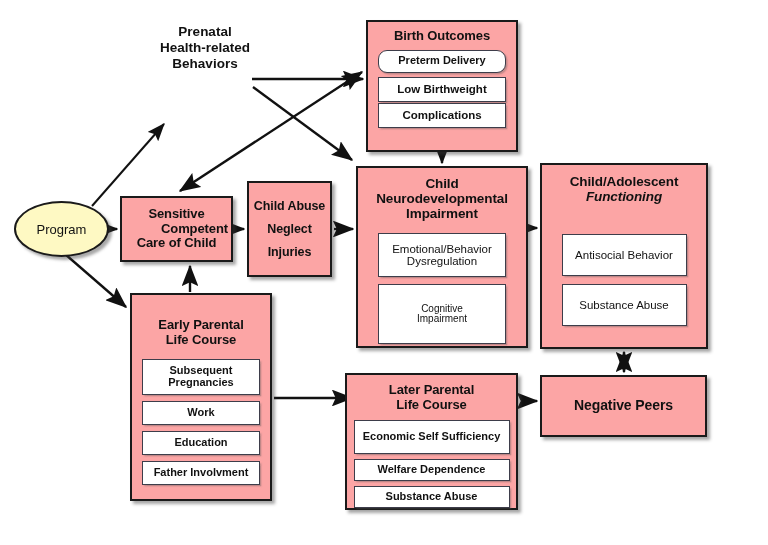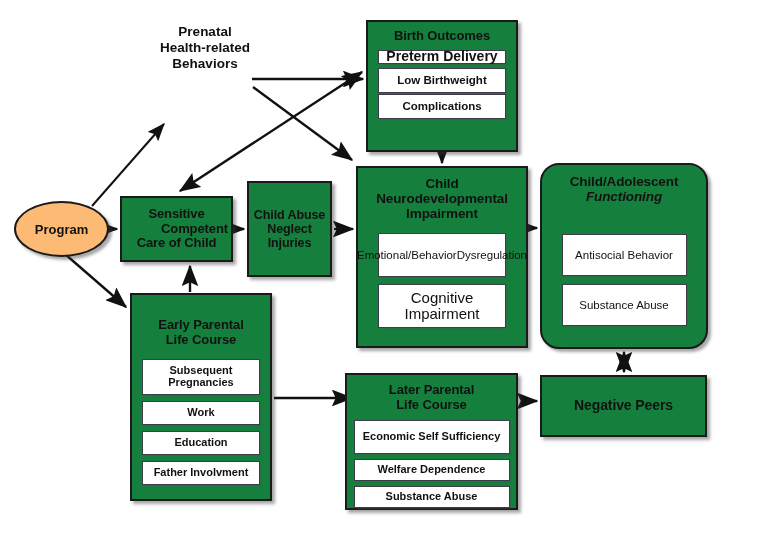--- a/index.html
+++ b/index.html
@@ -15,21 +15,21 @@
     position: relative;
     width: 768px;
     height: 545px;
     background: #ffffff;
     overflow: hidden;
   }
   
   .node {
     position: absolute;
     box-sizing: border-box;
-    background: #15803d;
+    background: #fca5a5;
     border: 2px solid #1a1a1a;
     box-shadow: 3px 3px 3px rgba(60,60,60,0.45);
     display: flex;
     flex-direction: column;
     align-items: center;
     z-index: 5;
   }
   .node-title {
     font-weight: bold;
     color: #111111;
@@ -49,27 +49,27 @@
     line-height: 1.08;
     font-weight: bold;
     box-shadow: 1.5px 1.5px 1.5px rgba(80,80,80,0.35);
   }
   .sub.thin { font-weight: normal; }
 
   
   .ellipse {
     position: absolute;
     box-sizing: border-box;
-    background: #fdba74;
+    background: #fef9c3;
     border: 2px solid #1a1a1a;
     border-radius: 50%;
     display: flex;
     align-items: center;
     justify-content: center;
-    font-weight: bold;
+    font-weight: normal;
     color: #111111;
     box-shadow: 3px 3px 3px rgba(60,60,60,0.45);
     z-index: 5;
   }
 
   
   .free-label {
     position: absolute;
     font-weight: bold;
     color: #111111;
@@ -85,23 +85,23 @@
     top: 0;
     width: 768px;
     height: 545px;
     z-index: 2;
     pointer-events: none;
   }
 
   
   #node-birth-outcomes      { left:366px; top:20px;  width:152px; height:132px; padding-top:7px; }
   #node-child-neuro         { left:356px; top:166px; width:172px; height:182px; padding-top:8px; }
-  #node-child-adol          { left:540px; top:163px; width:168px; height:186px; padding-top:9px;border-radius:19px; }
+  #node-child-adol          { left:540px; top:163px; width:168px; height:186px; padding-top:9px; }
   #node-sensitive           { left:120px; top:196px; width:113px; height:66px;  justify-content:center; }
-  #node-abuse               { left:247px; top:181px; width:85px;  height:96px;  justify-content:center; }
+  #node-abuse               { left:247px; top:181px; width:85px;  height:96px;  justify-content:center;gap:9px; }
   #node-early-parental      { left:130px; top:293px; width:142px; height:208px; padding-top:23px; }
   #node-later-parental      { left:345px; top:373px; width:173px; height:137px; padding-top:8px; }
   #node-negative-peers      { left:540px; top:375px; width:167px; height:62px;  justify-content:center; }
   #ellipse-program          { left:14px;  top:201px; width:95px;  height:56px; }
   #label-prenatal           { left:135px; top:24px;  width:140px; }
 </style>
 </head>
 <body>
 
 <div id="canvas">
@@ -150,21 +150,21 @@
   </div>
 
   <div class="free-label" id="label-prenatal" style="font-size:13.5px;">
     <div>Prenatal</div>
     <div>Health-related</div>
     <div>Behaviors</div>
   </div>
 
   <div class="node" id="node-birth-outcomes">
     <div class="node-title" style="font-size:13px; margin-bottom:6px;">Birth Outcomes</div>
-    <div class="sub" style="width:128px; height:14px; font-size:14px; margin-bottom:4px;">Preterm Delivery</div>
+    <div class="sub" style="width:128px; height:23px; font-size:11px; margin-bottom:4px;border-radius:9px;">Preterm Delivery</div>
     <div class="sub" style="width:128px; height:25px; font-size:11.5px; margin-bottom:1px;">Low Birthweight</div>
     <div class="sub" style="width:128px; height:25px; font-size:11.5px;">Complications</div>
   </div>
 
   <div class="node" id="node-sensitive">
     <div class="node-title" style="font-size:13px;">Sensitive</div>
     <div class="node-title" style="font-size:13px;margin-left:36px;">Competent</div>
     <div class="node-title" style="font-size:13px;">Care of Child</div>
   </div>
 
@@ -172,25 +172,25 @@
     <div class="node-title" style="font-size:12.5px;">Child Abuse</div>
     <div class="node-title" style="font-size:12.5px;">Neglect</div>
     <div class="node-title" style="font-size:12.5px;">Injuries</div>
   </div>
 
   <div class="node" id="node-child-neuro">
     <div class="node-title" style="font-size:13.5px;">Child</div>
     <div class="node-title" style="font-size:13.5px;">Neurodevelopmental</div>
     <div class="node-title" style="font-size:13.5px; margin-bottom:12px;">Impairment</div>
 
-    <div class="sub thin" style="width:128px; height:44px; font-size:11.5px; margin-bottom:7px; flex-direction:row;">
+    <div class="sub thin" style="width:128px; height:44px; font-size:11.5px; margin-bottom:7px; flex-direction:column;">
       <span>Emotional/Behavior</span>
       <span>Dysregulation</span>
     </div>
-    <div class="sub thin" style="width:128px; height:44px; font-size:15px; flex-direction:column;">
+    <div class="sub thin" style="width:128px; height:60px; font-size:10px; flex-direction:column;">
       <span>Cognitive</span>
       <span>Impairment</span>
     </div>
   </div>
 
   <div class="node" id="node-child-adol">
     <div class="node-title" style="font-size:13.5px;">Child/Adolescent</div>
     <div class="node-title" style="font-size:13.5px; margin-bottom:30px;font-style:italic;">Functioning</div>
     <div class="sub thin" style="width:125px; height:42px; font-size:11.5px; margin-bottom:8px;">Antisocial Behavior</div>
     <div class="sub thin" style="width:125px; height:42px; font-size:11.5px;">Substance Abuse</div>

